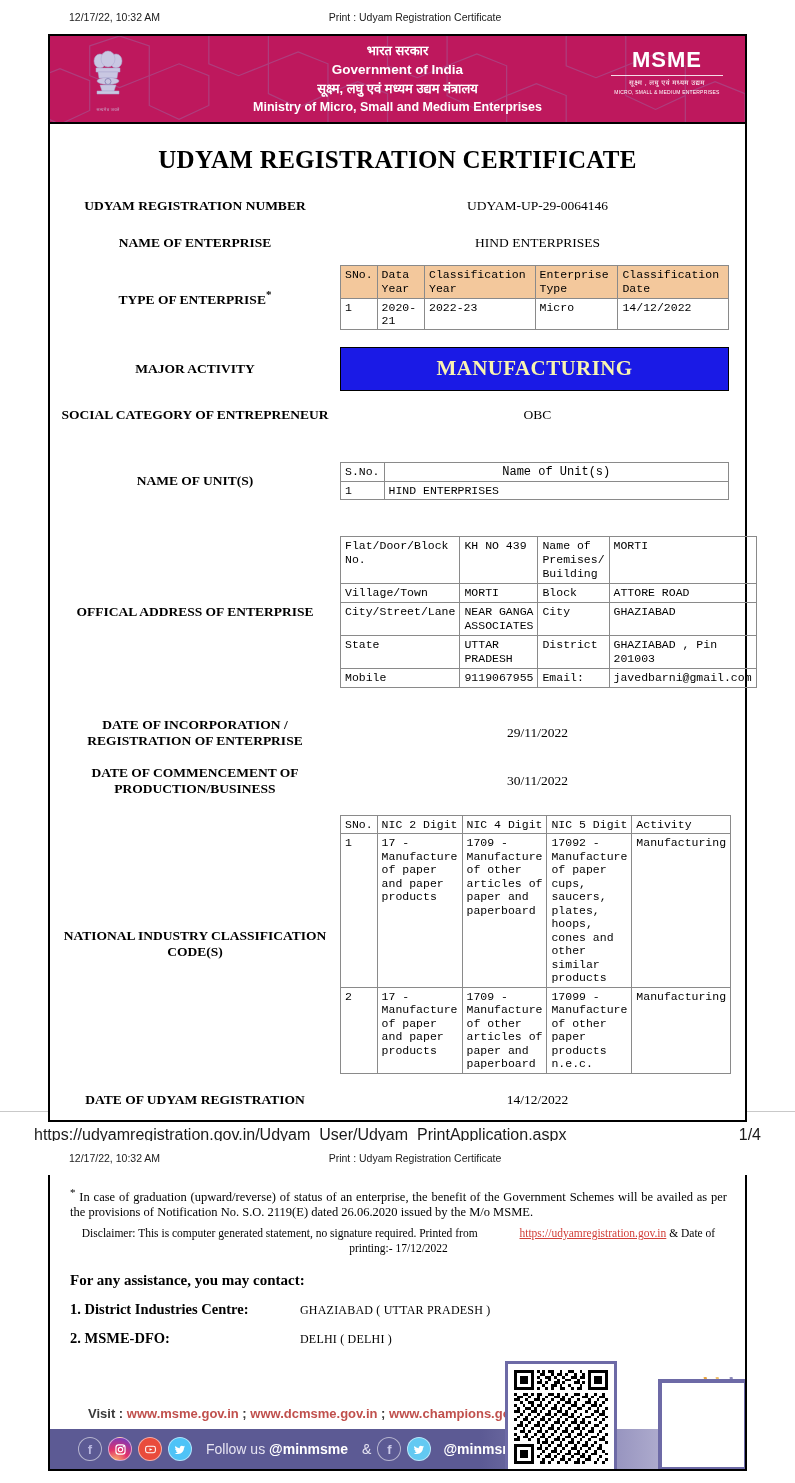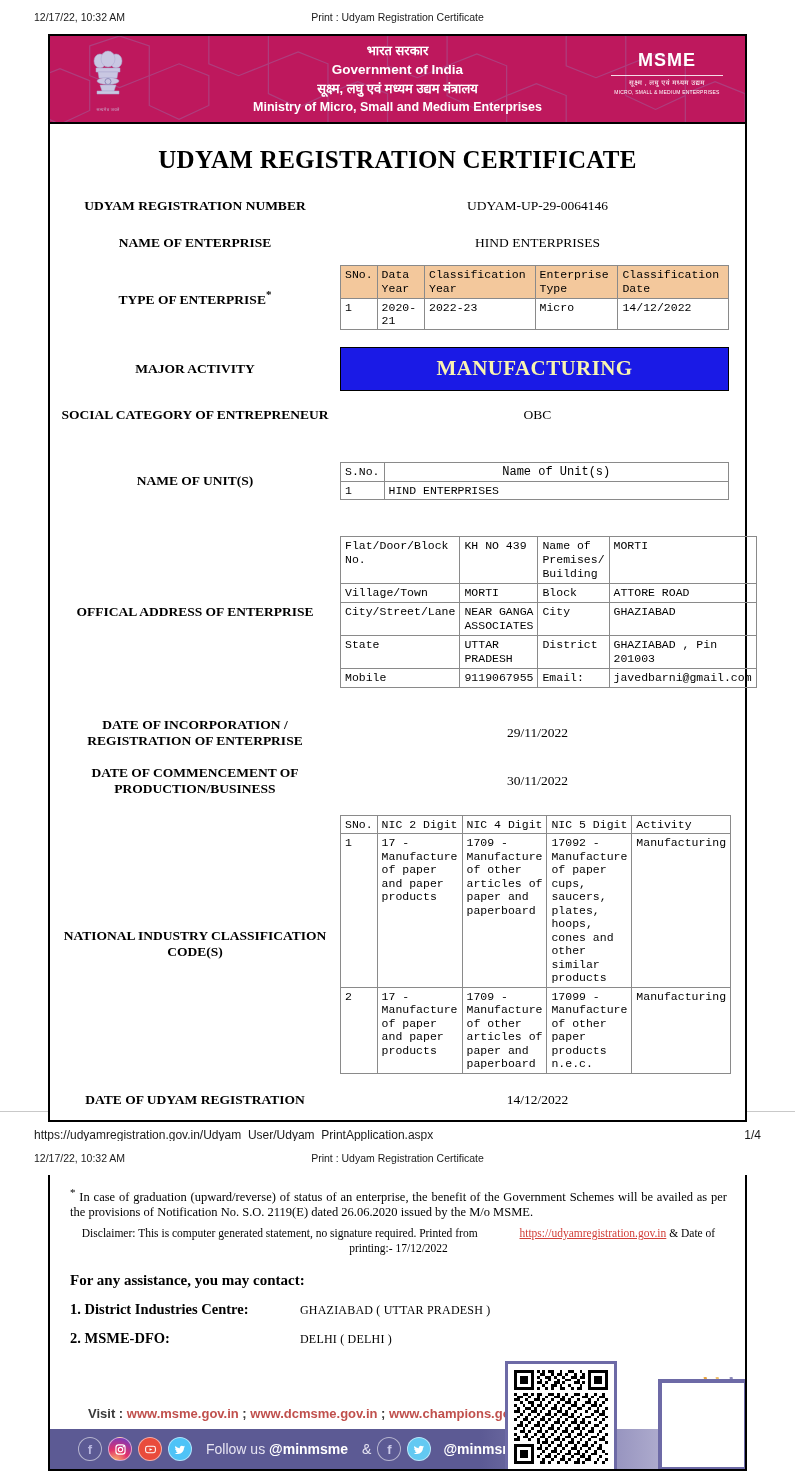--- a/index.html
+++ b/index.html
@@ -21,27 +21,27 @@
 
   .print-head {
     font-family: "Liberation Sans", sans-serif;
     font-size: 10.5px;
     color: #1a1a1a;
     display: flex;
     align-items: center;
     padding: 0 34px;
     height: 34px;
   }
-  .print-head .ph-date { width: 200px; }
+  .print-head .ph-date { width: 200px; margin-left: 35px; }
   .print-head .ph-title { flex: 1; text-align: center; }
   .print-head .ph-spacer { width: 200px; }
 
   .print-foot {
     font-family: "Liberation Sans", sans-serif;
-    font-size: 12px;
+    font-size: 16px;
     color: #1a1a1a;
     display: flex;
     align-items: center;
     padding: 0 34px;
     height: 26px;
   }
   .print-foot .pf-url { flex: 1; text-align: left; }
   .print-foot .pf-page { width: 60px; text-align: right; }
 
   
@@ -90,21 +90,21 @@
   .bc-en1 { font-size: 13.5px; font-weight: 700; line-height: 19px; }
   .bc-hi2 { font-size: 13px; font-weight: 700; line-height: 19px; }
   .bc-en2 { font-size: 12.5px; font-weight: 700; line-height: 18px; }
 
   .msme-logo {
     position: absolute; right: 22px; top: 10px;
     width: 112px; text-align: center; color: #fff;
   }
   .msme-mark {
     font-family: "Liberation Sans", sans-serif;
-    font-weight: 700; font-size: 18px; letter-spacing: 1px;
+    font-weight: 700; font-size: 22px; letter-spacing: 1px;
     line-height: 28px;
     color: #ffffff;
   }
   .msme-hi {
     font-size: 7px; letter-spacing: .4px; line-height: 10px;
     font-family: "Liberation Sans", sans-serif;
     border-top: 1px solid rgba(255,255,255,.85);
     padding-top: 2px; margin-top: 1px;
   }
   .msme-en {

